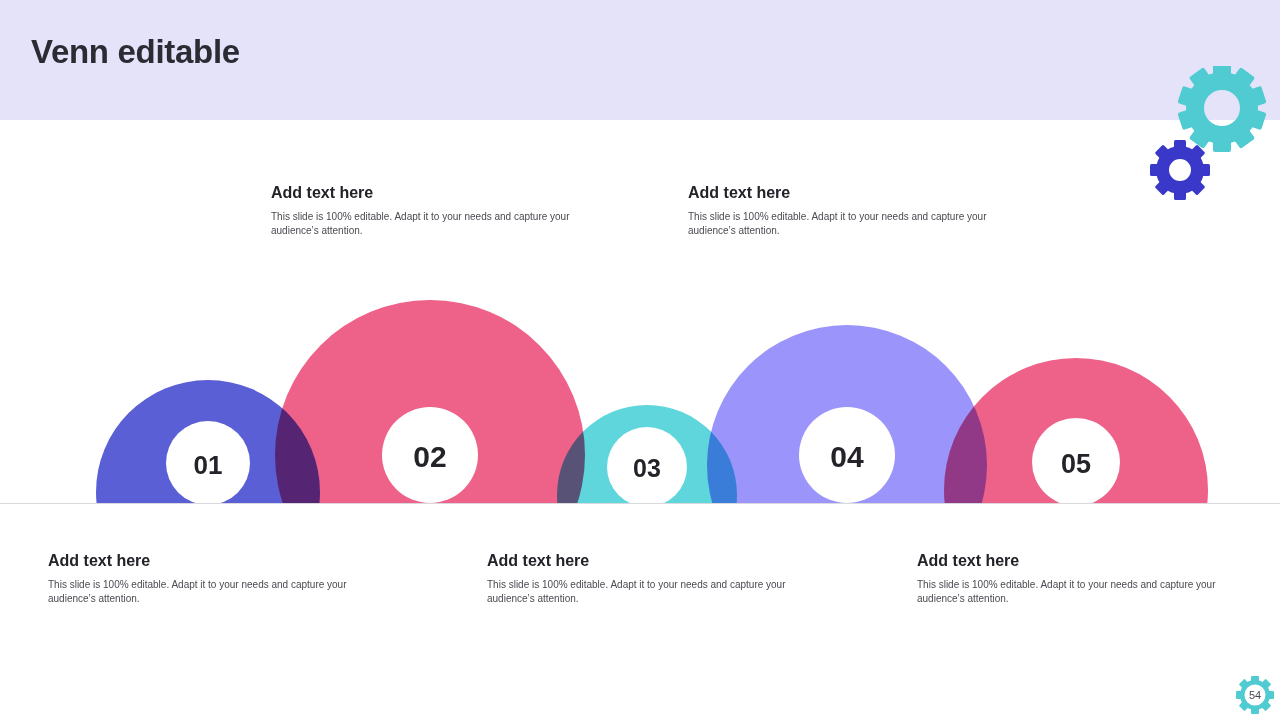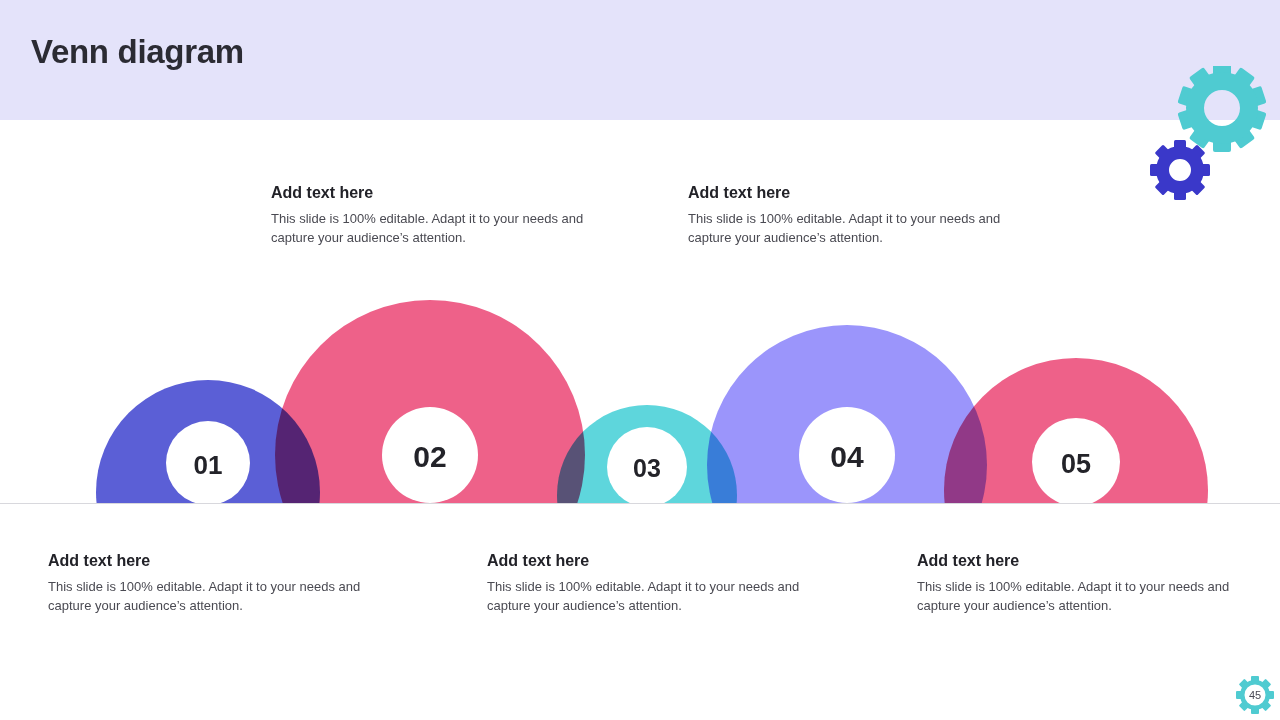--- a/index.html
+++ b/index.html
@@ -89,21 +89,21 @@
     text-align: left;
   }
   .text-block .tb-title {
     font-size: 16px;
     font-weight: bold;
     color: #222228;
     margin: 0 0 8px 0;
     line-height: 1.2;
   }
   .text-block .tb-body {
-    font-size: 13px;
+    font-size: 10px;
     color: #4a4a52;
     margin: 0;
     line-height: 1.42;
   }
 
   #text-top-1 { left: 271px; top: 183px; width: 320px; }
   #text-top-2 { left: 688px; top: 183px; width: 320px; }
 
   #text-bottom-1 { left: 48px;  top: 551px; width: 320px; }
   #text-bottom-2 { left: 487px; top: 551px; width: 320px; }
@@ -112,21 +112,21 @@
   .venn-number {
     font-family: "Liberation Sans", sans-serif;
     font-weight: bold;
     fill: #232329;
   }
 </style>
 </head>
 <body>
 
 <div id="header-band"></div>
-<div id="page-title">Venn diagram</div>
+<div id="page-title">Venn editable</div>
 
 <div id="gear-cluster">
   <svg width="130" height="134" viewBox="0 0 130 134" xmlns="http://www.w3.org/2000/svg">
 
     <g transform="translate(78,42)">
       <g fill="#4FCBD1">
         <g>
           <rect x="-9" y="-44" width="18" height="16" rx="2"></rect>
           <rect x="-9" y="-44" width="18" height="16" rx="2" transform="rotate(36)"></rect>
           <rect x="-9" y="-44" width="18" height="16" rx="2" transform="rotate(72)"></rect>
@@ -217,13 +217,13 @@
         <rect x="-4" y="-19" width="8" height="7" rx="1" transform="rotate(135)"></rect>
         <rect x="-4" y="-19" width="8" height="7" rx="1" transform="rotate(180)"></rect>
         <rect x="-4" y="-19" width="8" height="7" rx="1" transform="rotate(225)"></rect>
         <rect x="-4" y="-19" width="8" height="7" rx="1" transform="rotate(270)"></rect>
         <rect x="-4" y="-19" width="8" height="7" rx="1" transform="rotate(315)"></rect>
       </g>
       <path d="M0,-15 A15,15 0 1,1 0,15 A15,15 0 1,1 0,-15 Z M0,-10.5 A10.5,10.5 0 1,0 0,10.5 A10.5,10.5 0 1,0 0,-10.5 Z" fill-rule="evenodd"></path>
     </g>
   </svg>
 </div>
-<div id="page-number-label">45</div>
+<div id="page-number-label">54</div>
 
 </body></html>

